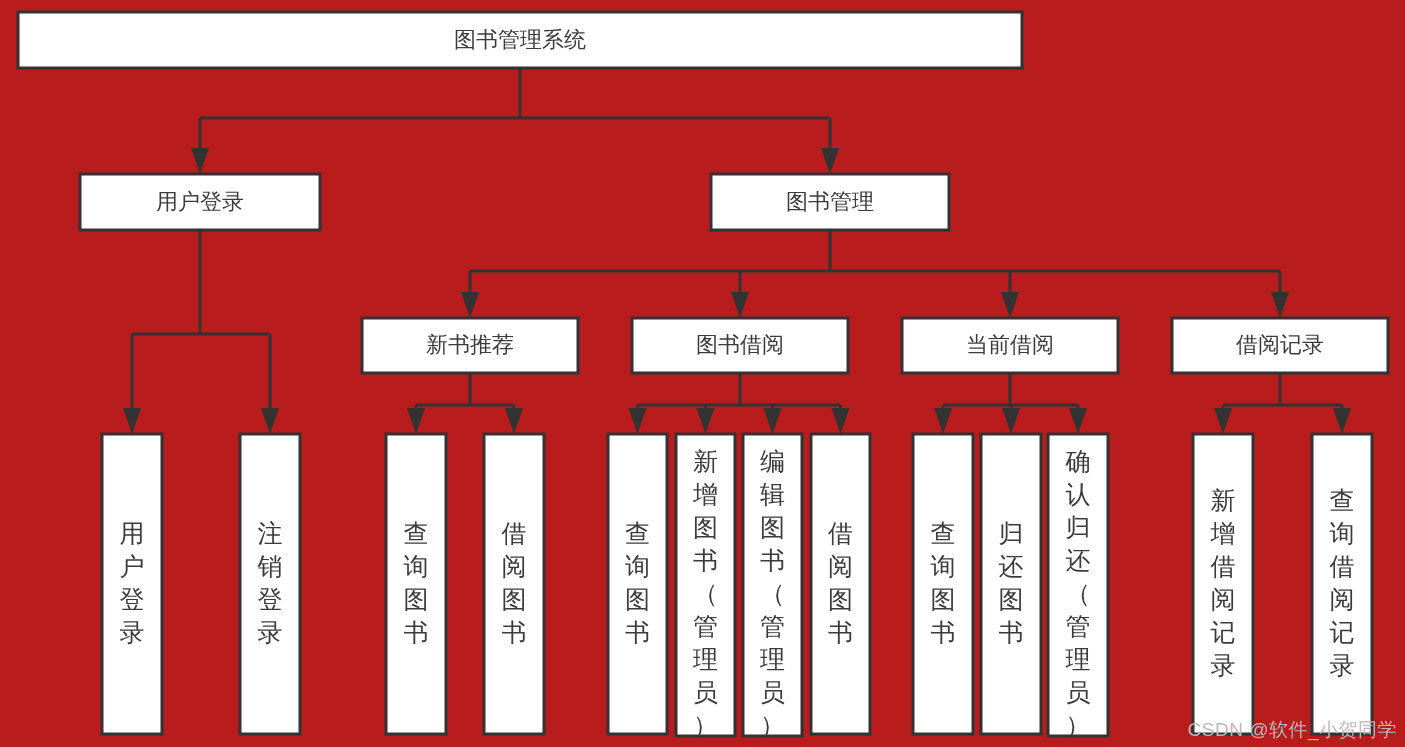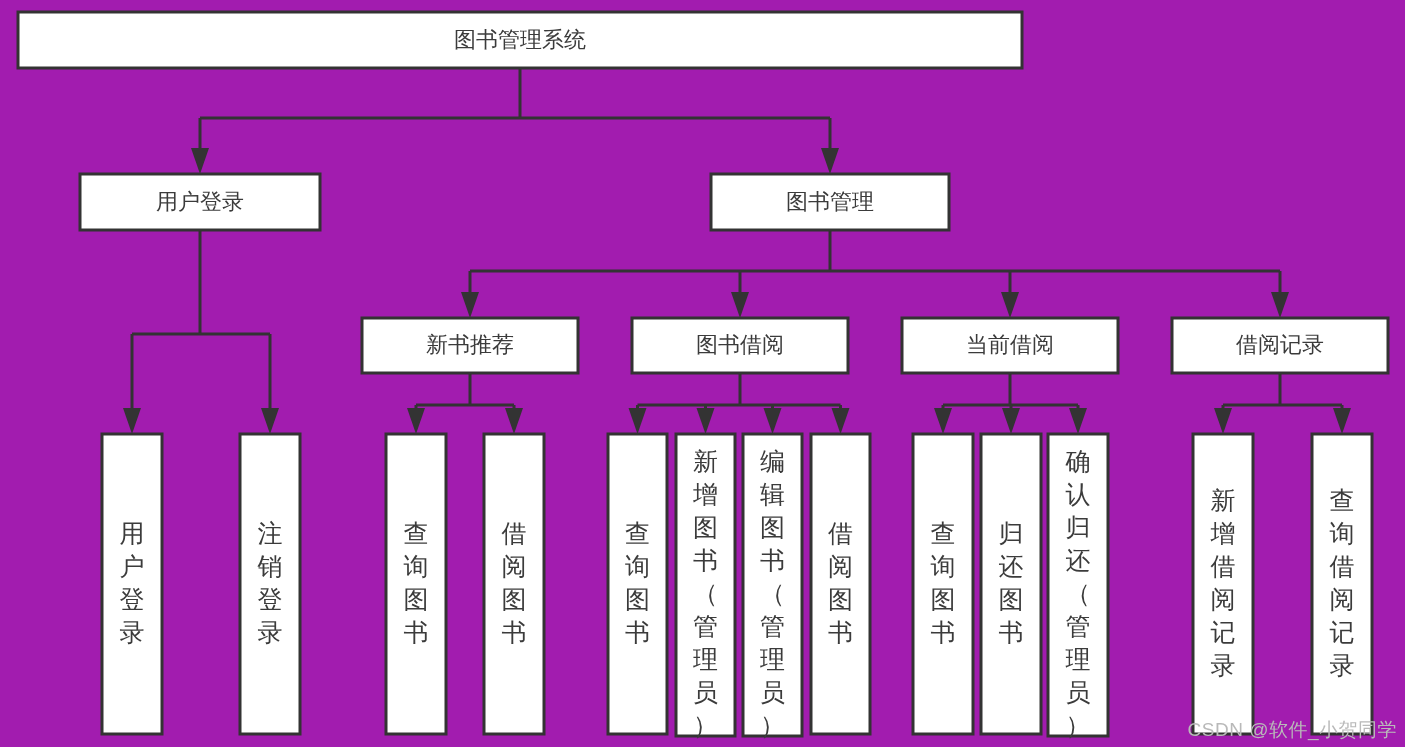--- a/index.html
+++ b/index.html
@@ -1,21 +1,21 @@
 <!DOCTYPE html>
 <html><head>
 <meta charset="utf-8">
 <title>图书管理系统 结构图</title>
 <style>
   html,body{margin:0;padding:0;background:#ffffff;}
   body{
     font-family:"Liberation Sans","DejaVu Sans",sans-serif;
     width:1405px;height:747px;overflow:hidden;
   }
-  #diagram-root{position:relative;width:1405px;height:747px;background:#a21caf;}
+  #diagram-root{position:relative;width:1405px;height:747px;background:#b91c1c;}
   svg#tree-svg{position:absolute;left:0;top:0;width:1405px;height:747px;}
   .node-box{fill:#ffffff;stroke:#333333;stroke-width:3;}
   .connector{stroke:#333333;stroke-width:3;fill:none;}
   .arrow-head{fill:#333333;stroke:none;}
   .node-label-h{
     font-family:"Liberation Sans","DejaVu Sans",sans-serif;
     font-size:22px;fill:#3b3b3b;text-anchor:middle;dominant-baseline:middle;
   }
   .node-label-v-char{
     font-family:"Liberation Sans","DejaVu Sans",sans-serif;

